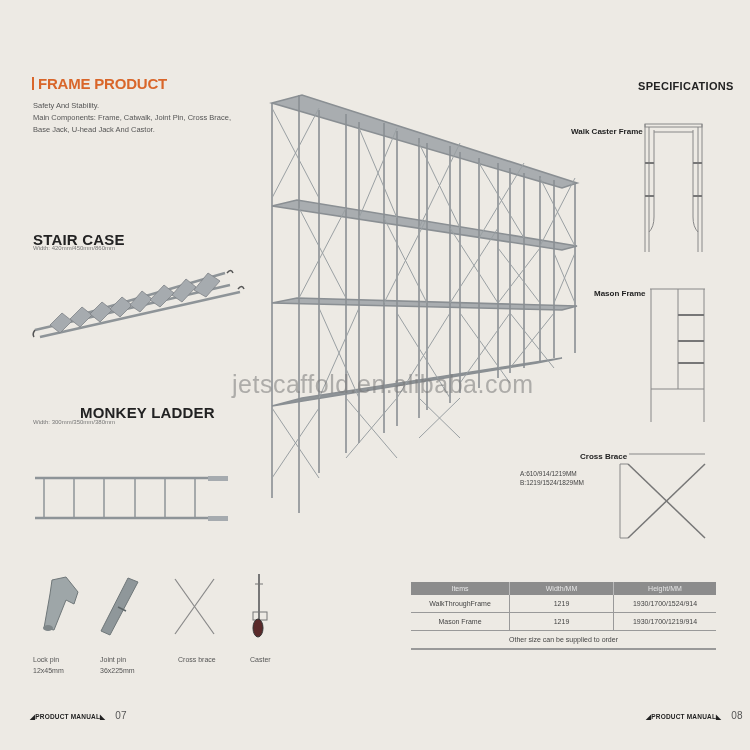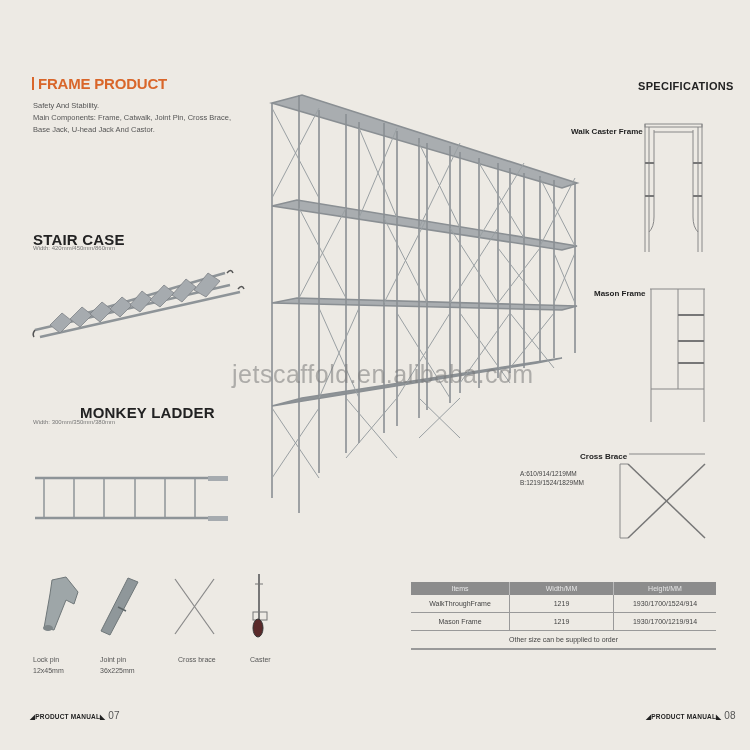--- a/index.html
+++ b/index.html
@@ -14,22 +14,22 @@
   .spec-h{left:638px;top:80px;font-size:11px;font-weight:bold;color:#222;letter-spacing:0.3px;}
   .lbl{font-size:8px;font-weight:bold;color:#222;}
   .dim{font-size:6.5px;color:#444;line-height:9px;}
   table.spec{border-collapse:collapse;font-size:7px;color:#444;}
   table.spec th{background:#8c8c8c;color:#e6e6e6;font-weight:normal;height:13px;padding:0;}
   table.spec td{text-align:center;height:17px;padding:0;border-bottom:1px solid #999;}
   table.spec td + td{border-left:1px solid #999;}
   table.spec th + th{border-left:1px solid #bbb;}
   table.spec td.note{border-left:none;border-bottom:2px solid #999;}
   .footer{font-size:6.5px;font-weight:bold;color:#222;letter-spacing:0.2px;}
-  .footer .pg{font-size:10px;font-weight:normal;color:#555;margin-left:3px;}
-  .watermark{left:232px;top:360px;font-size:25px;color:rgba(120,120,120,0.55);letter-spacing:0.5px;font-family:"Liberation Sans",sans-serif;}
+  .footer .pg{font-size:10px;font-weight:normal;color:#555;margin-left:10px;}
+  .watermark{left:232px;top:370px;font-size:25px;color:rgba(120,120,120,0.55);letter-spacing:0.5px;font-family:"Liberation Sans",sans-serif;}
 </style>
 </head>
 <body>
 
 <div class="abs title"><span class="bar"></span><span>FRAME PRODUCT</span></div>
 
 <div class="abs desc">
   <div>Safety And Stability.</div>
   <div>Main Components: Frame, Catwalk, Joint Pin, Cross Brace,</div>
   <div>Base Jack, U-head Jack And Castor.</div>

